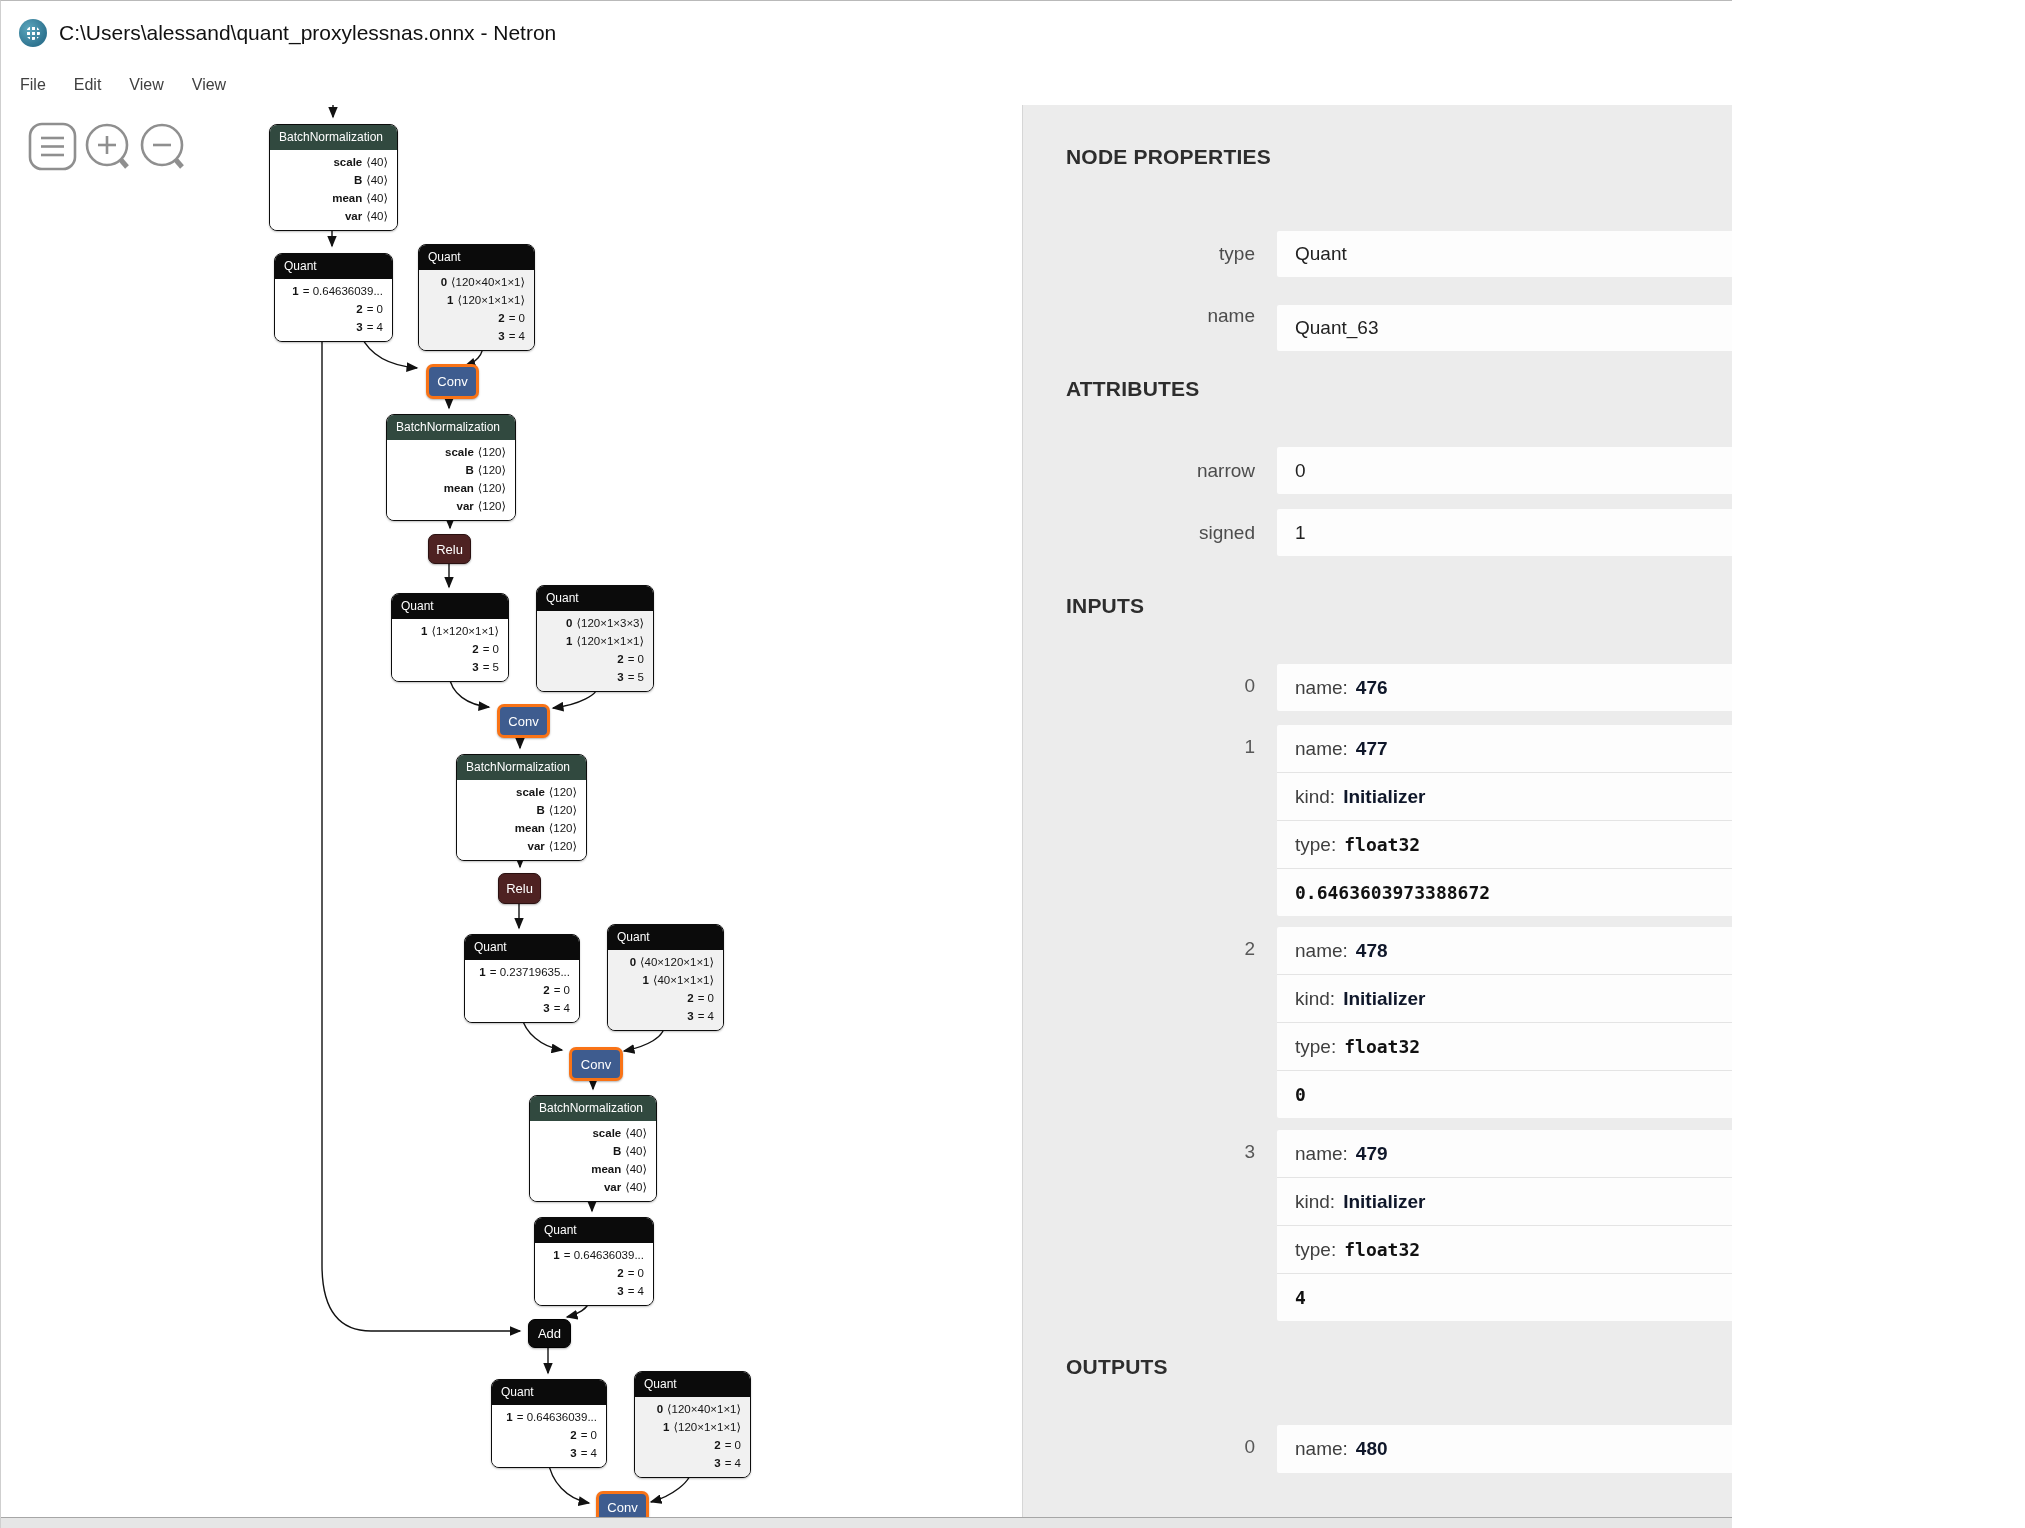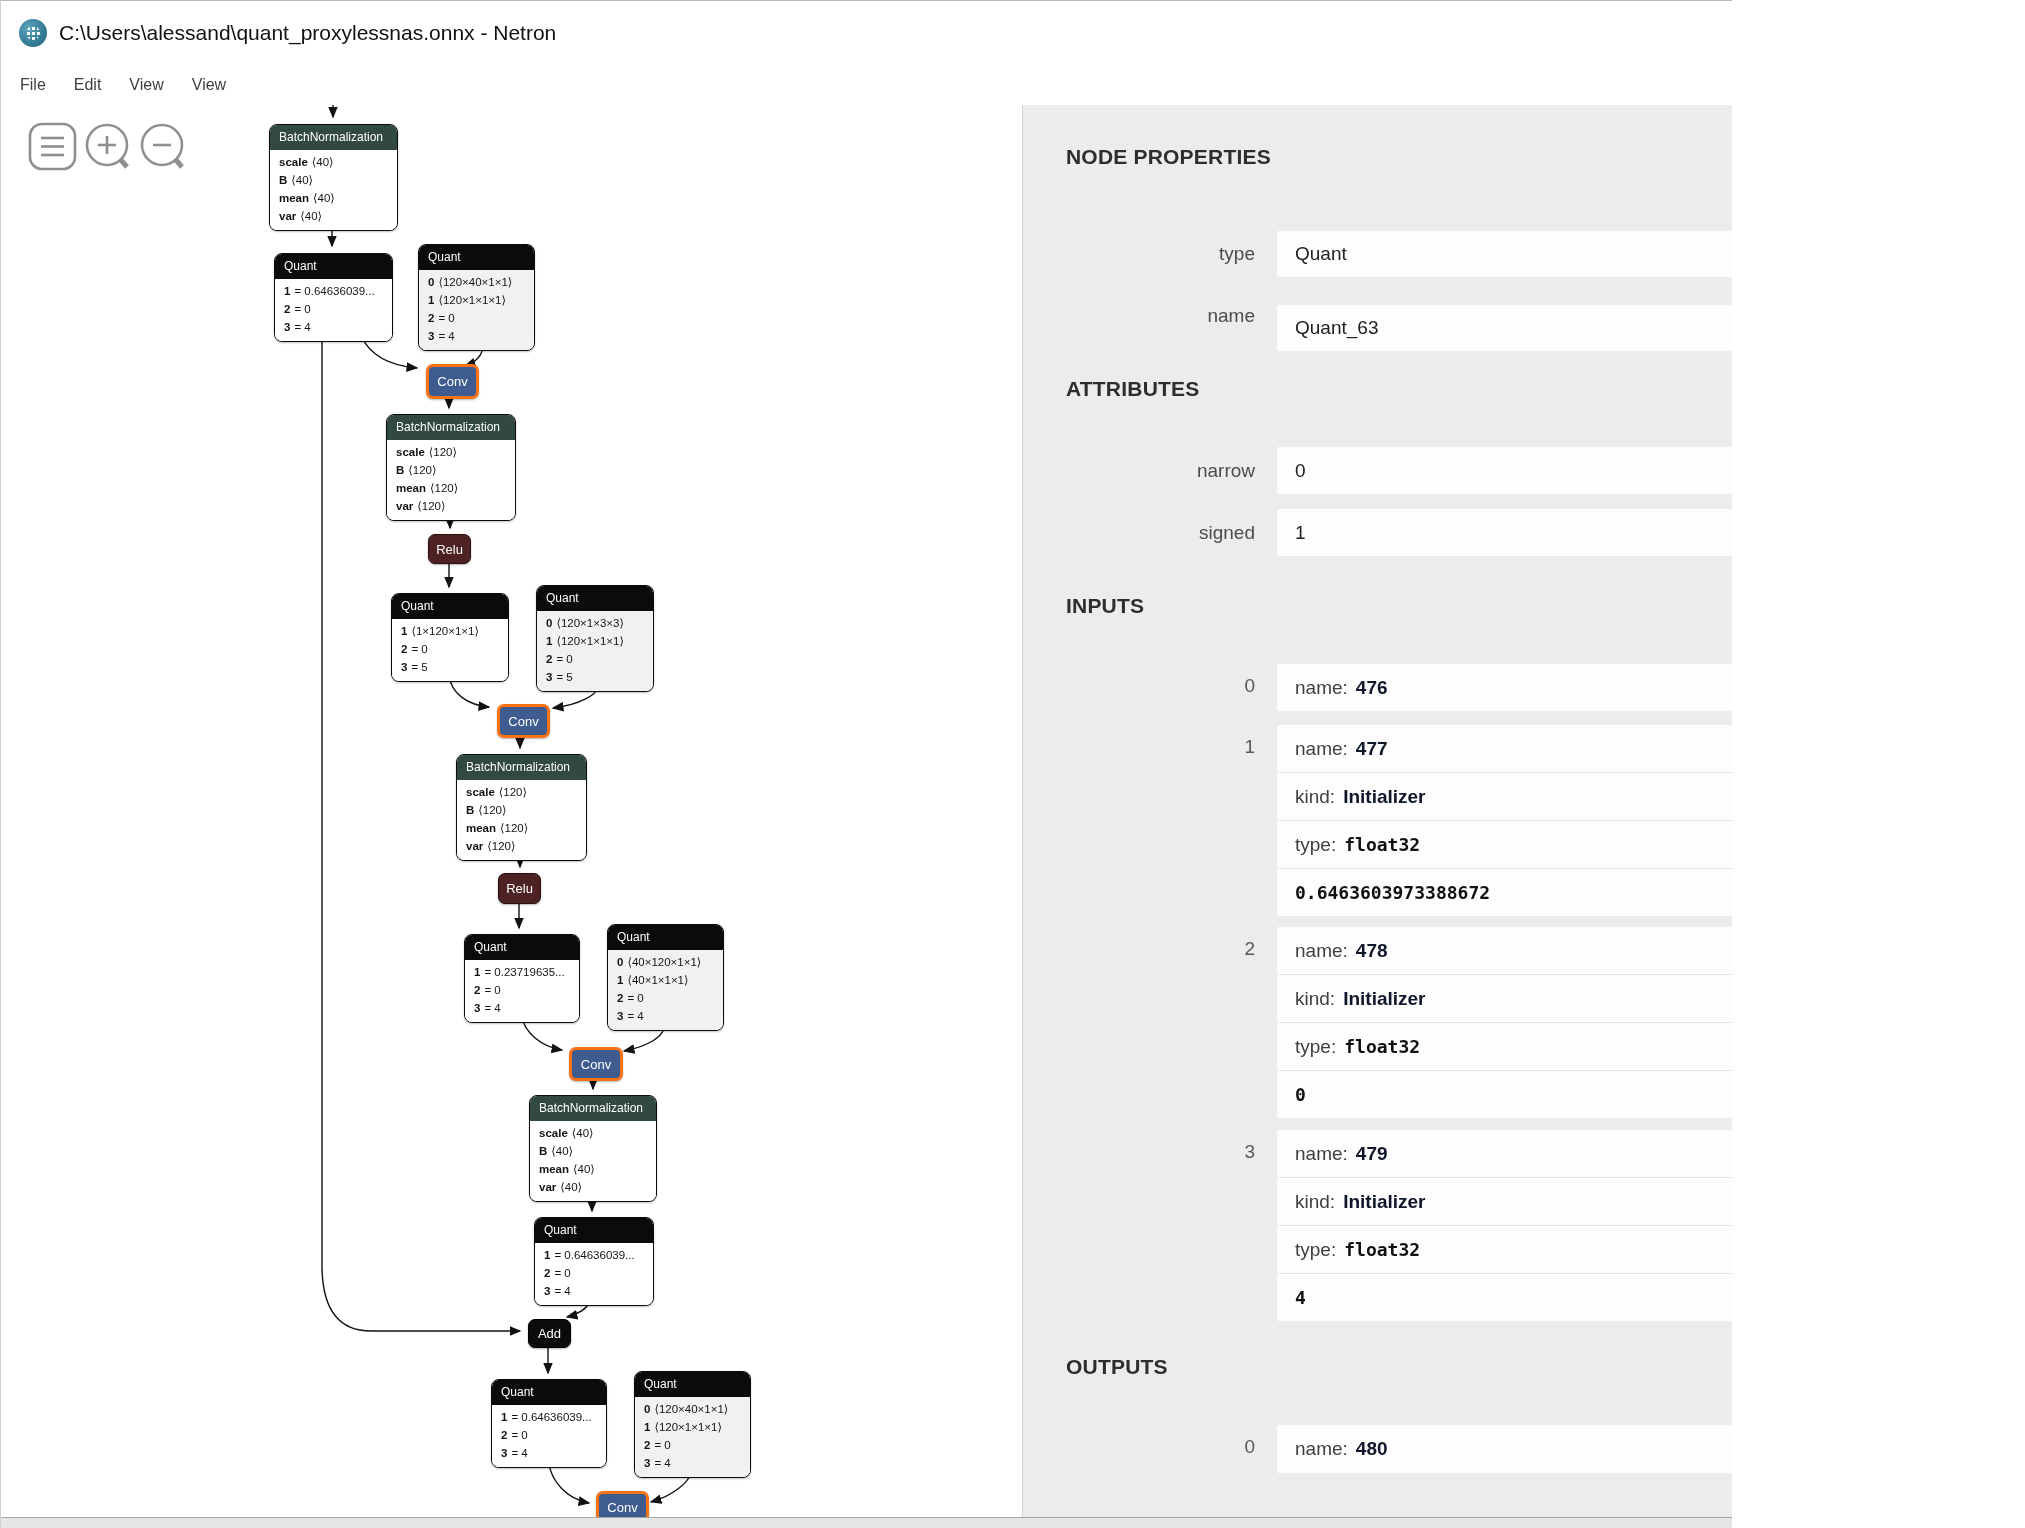--- a/index.html
+++ b/index.html
@@ -24,21 +24,21 @@
   .graph{position:absolute;left:0;top:104px;width:1021px;height:1412px;background:#fff;overflow:hidden;}
   .edges{position:absolute;left:0;top:0;}
   .toolbar{position:absolute;left:20px;top:14px;}
   .node{position:absolute;background:#e5e5e5;border:1px solid #0c0c0c;border-radius:8px;overflow:hidden;
         box-shadow:0 1px 2px rgba(0,0,0,.25);font-size:11.5px;}
   .node-header{color:#fff;font-size:12px;padding:5px 9px 5px 9px;line-height:15px;}
   .hdr-bn{background:#31493f;}
   .hdr-quant{background:#0b0b0b;}
   .node-body{padding:3px 0 5px 0;background:#fff;}
   .node-body.gray{background:#f1f1f1;}
-  .nrow{padding:1.5px 9px;line-height:15px;color:#141414;white-space:nowrap;}
+  .nrow{padding:1.5px 9px;line-height:15px;color:#141414;white-space:nowrap;text-align:right;}
   .nk{font-weight:bold;margin-right:4px;}
   .opnode{position:absolute;color:#fff;font-size:13px;display:flex;align-items:center;justify-content:center;
           border-radius:7px;box-shadow:0 1px 2px rgba(0,0,0,.3);}
   .op-conv{background:#3e5c8f;border:3px solid #f97316;}
   .op-relu{background:#4e2222;border:1px solid #2a1010;}
   .op-add{background:#0b0b0b;border:1px solid #000;}
   
   .panel{position:absolute;left:1021px;top:104px;width:1004px;height:1412px;background:#ececec;
          border-left:1px solid #d6d6d6;box-sizing:border-box;}
   .sechdr{position:absolute;left:43px;font-size:21px;font-weight:bold;color:#2d2d2d;letter-spacing:.2px;}

